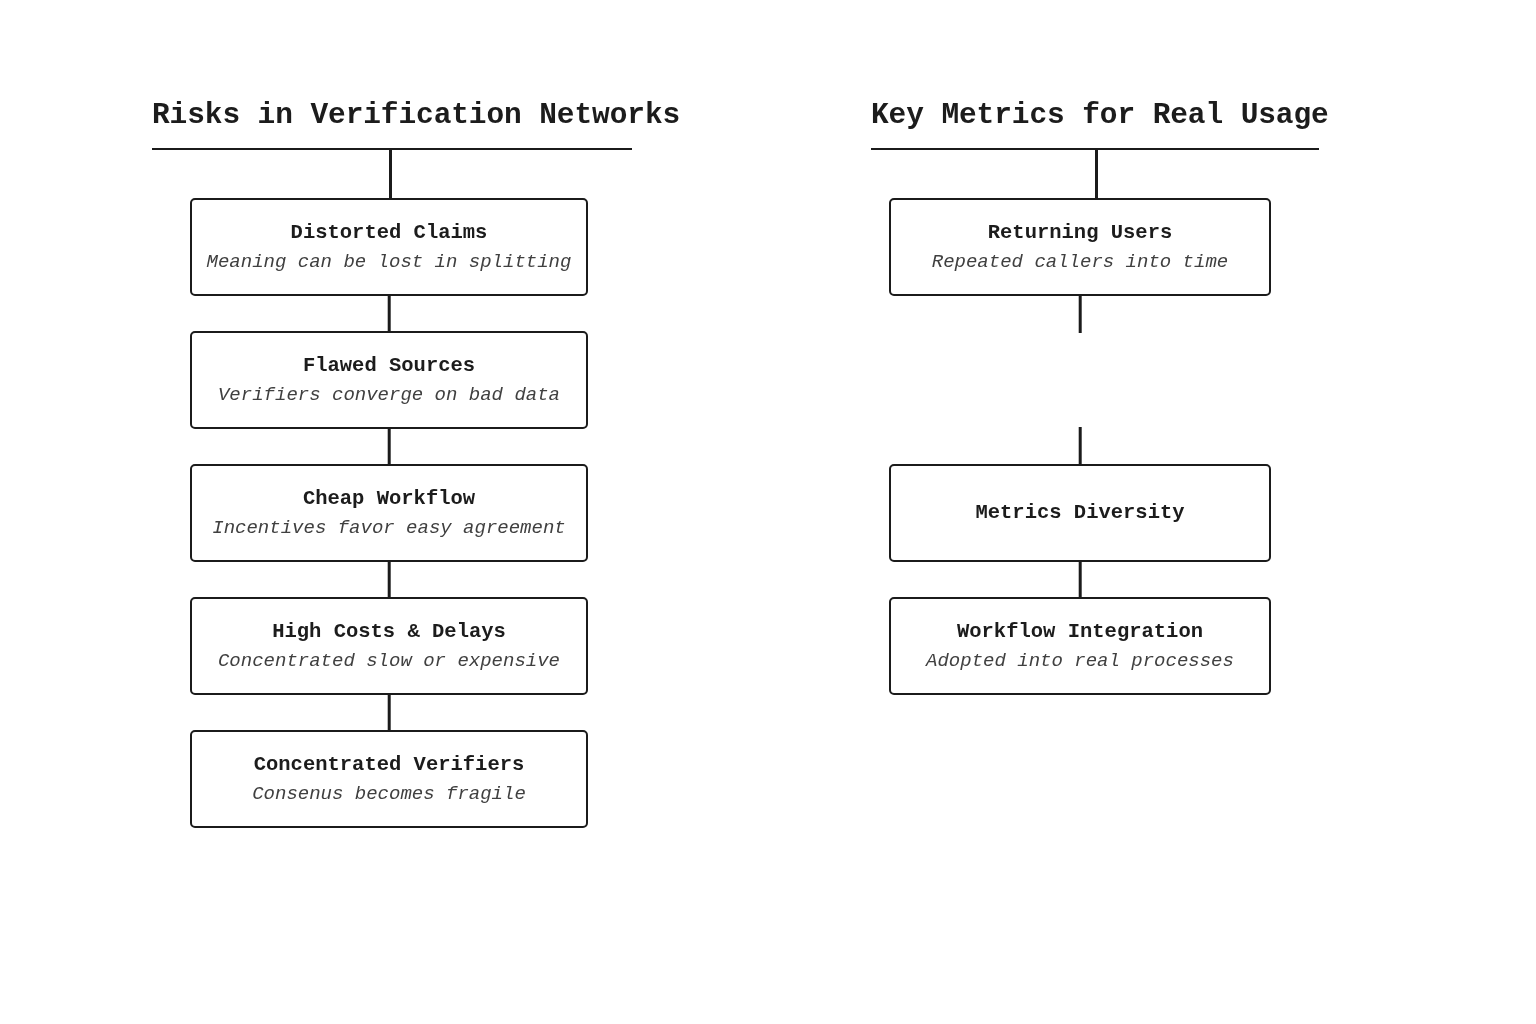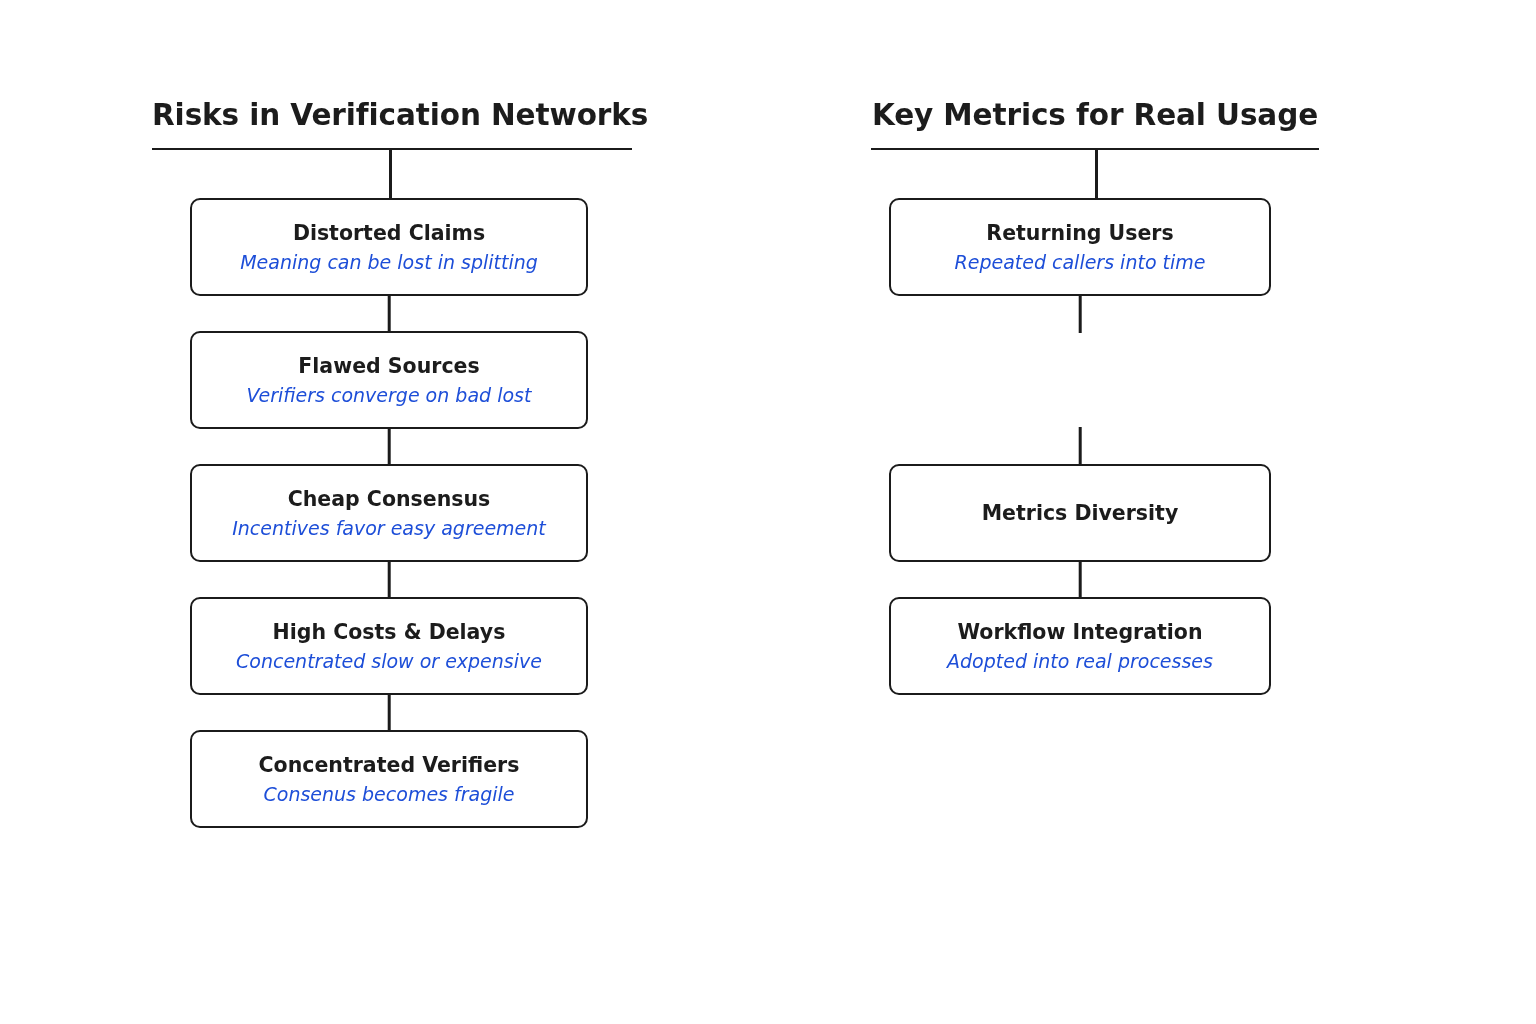--- a/index.html
+++ b/index.html
@@ -12,20 +12,21 @@
     height: 1024px;
     position: relative;
     overflow: hidden;
     font-family: "DejaVu Sans", "Liberation Sans", sans-serif;
     color: #1e1e1e;
   }
 
   .canvas {
     position: absolute;
     inset: 0;
+    font-family: Liberation Mono, monospace;
   }
 
   
   .column {
     position: absolute;
     top: 0;
   }
   .column.left  { left: 152px; width: 480px; }
   .column.right { left: 871px; width: 448px; }
 
@@ -66,42 +67,42 @@
     position: relative;
     height: 133px;      
   }
   .node-wrap:last-child { height: 76px; }
 
   .node {
     position: relative;
     box-sizing: border-box;
     height: 98px;
     border: 2.2px solid #1b1b1b;
-    border-radius: 10px;
+    border-radius: 5px;
     background: #ffffff;
     display: flex;
     flex-direction: column;
     align-items: center;
     justify-content: center;
     z-index: 2;
   }
   .node-title {
     font-size: 20.5px;
     font-weight: 700;
     line-height: 26px;
     color: #1c1c1c;
     text-align: center;
     white-space: nowrap;
   }
   .node-desc {
     font-size: 19px;
     font-style: italic;
     font-weight: 400;
     line-height: 26px;
-    color: #1d4ed8;
+    color: #404040;
     text-align: center;
     white-space: nowrap;
     margin-top: 3px;
   }
 
   
   .connector {
     position: absolute;
     left: 50%;
     transform: translateX(-50%);
@@ -142,28 +143,28 @@
         <div class="node">
           <div class="node-title">Distorted Claims</div>
           <div class="node-desc">Meaning can be lost in splitting</div>
         </div>
         <div class="connector between"></div>
       </div>
 
       <div class="node-wrap">
         <div class="node">
           <div class="node-title">Flawed Sources</div>
-          <div class="node-desc">Verifiers converge on bad lost</div>
-        </div>
-        <div class="connector between"></div>
-      </div>
-
-      <div class="node-wrap">
-        <div class="node">
-          <div class="node-title">Cheap Consensus</div>
+          <div class="node-desc">Verifiers converge on bad data</div>
+        </div>
+        <div class="connector between"></div>
+      </div>
+
+      <div class="node-wrap">
+        <div class="node">
+          <div class="node-title">Cheap Workflow</div>
           <div class="node-desc">Incentives favor easy agreement</div>
         </div>
         <div class="connector between"></div>
       </div>
 
       <div class="node-wrap">
         <div class="node">
           <div class="node-title">High Costs &amp; Delays</div>
           <div class="node-desc">Concentrated slow or expensive</div>
         </div>

